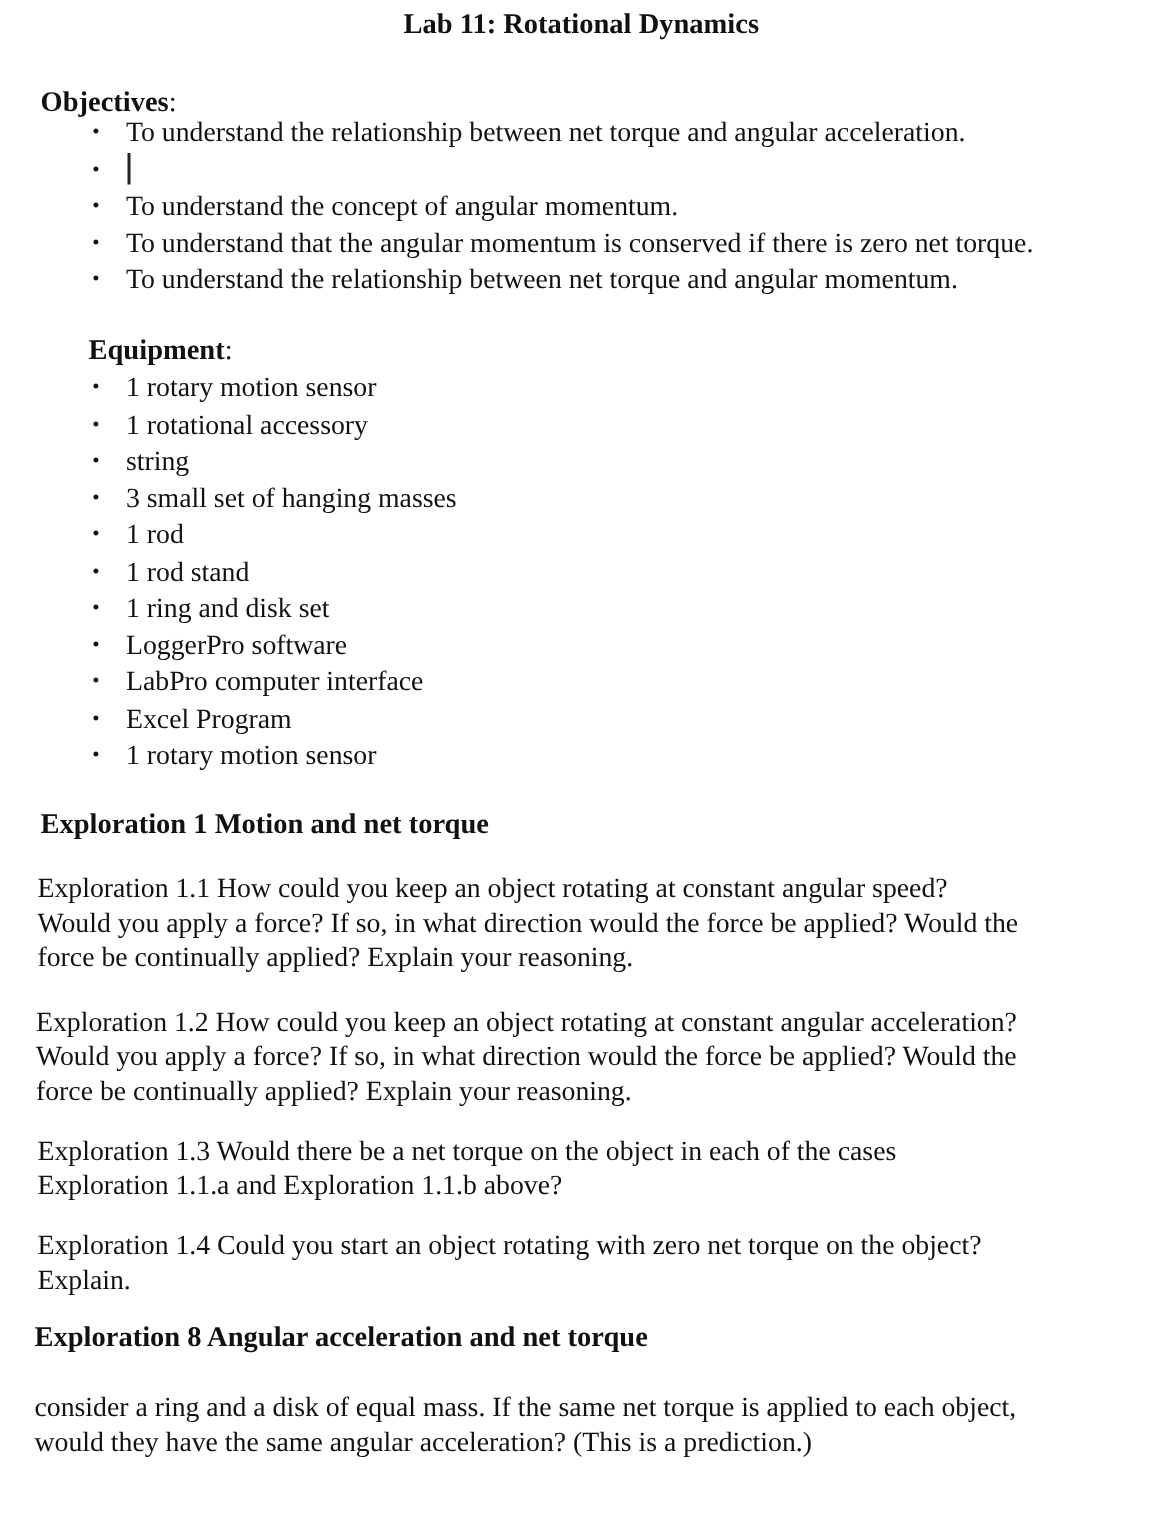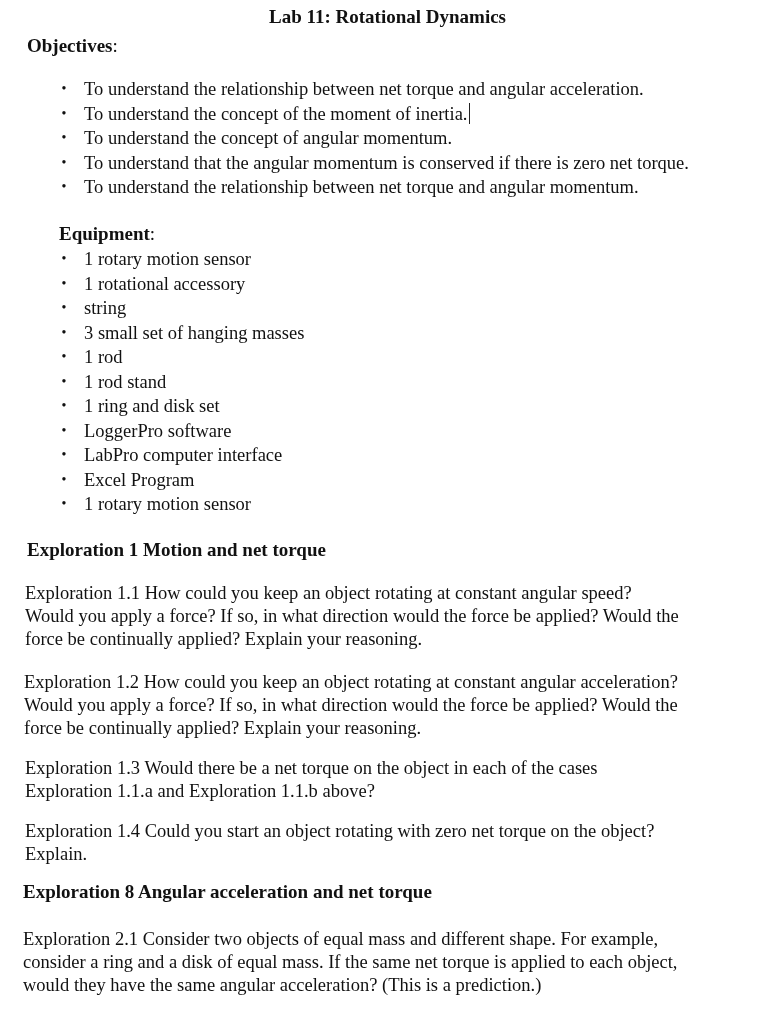--- a/index.html
+++ b/index.html
@@ -29,31 +29,31 @@
   .para { position:absolute; line-height:23px; white-space:normal; }
   .para .lbl { font-weight:normal; }
 </style>
 </head>
 <body>
 
 <div>
 
   <div class="abs title">Lab 11: Rotational Dynamics</div>
 
-  <div class="abs section-head" style="left:27px; top:35px;">
+  <div class="abs section-head" style="left:27px; top:58px;">
     <span>Objectives</span><span class="colon">:</span>
   </div>
   <ul class="bullets" style="left:57px; top:77px;">
     <li>
         <span class="dot">•</span>
         <span class="txt">To understand the relationship between net torque and angular acceleration.</span>
       </li>
     <li>
         <span class="dot">•</span>
-        <span class="txt"><span>To understand the concept of the moment of inertia.</span><span class="caret"></span></span>
+        <span class="txt"><span class="caret"></span></span>
       </li>
     <li>
         <span class="dot">•</span>
         <span class="txt">To understand the concept of angular momentum.</span>
       </li>
     <li>
         <span class="dot">•</span>
         <span class="txt">To understand that the angular momentum is conserved if there is zero net torque.</span>
       </li>
     <li>
@@ -132,18 +132,17 @@
   </div>
 
   <div class="para" style="left:25px; top:820px;">
     <div><span class="lbl">Exploration 1.4</span><span> Could you start an object rotating with zero net torque on the object?</span></div>
     <div>Explain.</div>
   </div>
 
   <div class="abs section-head" style="left:23px; top:881px;">Exploration 8 Angular acceleration and net torque</div>
 
   <div class="para" style="left:23px; top:928px;">
-    <div><span class="lbl">Exploration 2.1</span><span> Consider two objects of equal mass and different shape. For example,</span></div>
     <div>consider a ring and a disk of equal mass. If the same net torque is applied to each object,</div>
     <div>would they have the same angular acceleration? (This is a prediction.)</div>
   </div>
 
 </div>
 
 </body></html>

